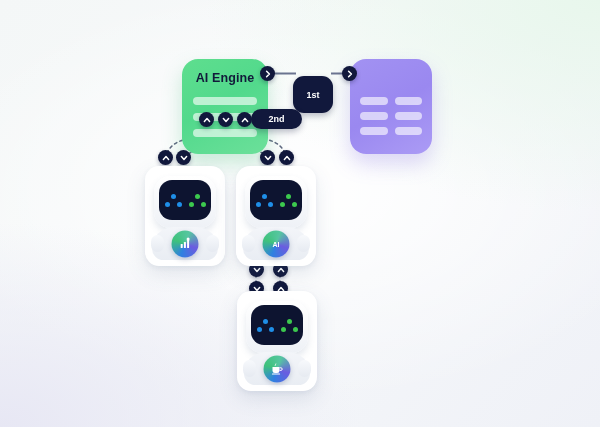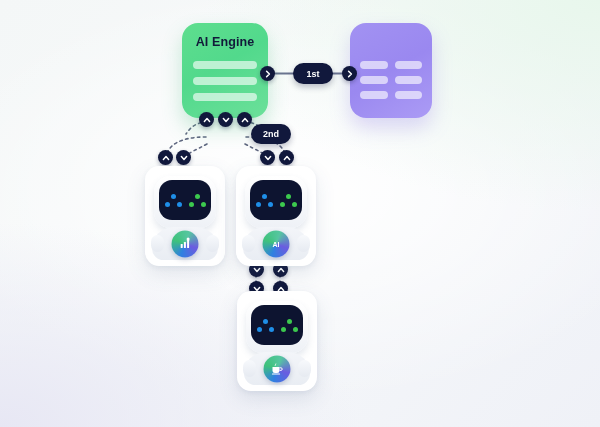--- a/index.html
+++ b/index.html
@@ -12,21 +12,21 @@
     position:relative;width:600px;height:427px;overflow:hidden;
     background:
       radial-gradient(120% 90% at 100% 0%, #e8f7ec 0%, rgba(232,247,236,0) 55%),
       radial-gradient(100% 80% at 0% 100%, #e7e7f4 0%, rgba(231,231,244,0) 60%),
       radial-gradient(90% 70% at 50% 45%, #ffffff 0%, rgba(255,255,255,0) 70%),
       linear-gradient(135deg,#f4f7f7 0%, #f7f9fa 40%, #eff1f7 100%);
   }
   #svg-links{position:absolute;left:0;top:0;width:600px;height:427px;pointer-events:none;}
 
   
-  .topcard{position:absolute;border-radius:16px;}
+  .topcard{position:absolute;border-radius:16px;margin-top:36px;}
   .card-green{
     left:182px;top:23px;width:86px;height:95px;
     background:linear-gradient(150deg,#5ede8e 0%,#52d98c 45%,#6ce09a 100%);
     box-shadow:0 10px 20px rgba(80,190,130,.30);
   }
   .card-purple{
     left:350px;top:23px;width:82px;height:95px;
     background:linear-gradient(150deg,#a292f2 0%,#9a88f0 50%,#ab9bf5 100%);
     box-shadow:0 10px 20px rgba(140,120,230,.28);
   }
@@ -41,22 +41,22 @@
   .grid2{position:absolute;left:10px;right:10px;top:38px;display:grid;
          grid-template-columns:1fr 1fr;gap:7px 7px;}
   .cell{height:8px;border-radius:5px;background:rgba(255,255,255,.62);}
 
   
   .pill{
     position:absolute;background:#11183c;color:#fff;border-radius:11px;
     font-size:9px;font-weight:700;display:flex;align-items:center;justify-content:center;
     box-shadow:0 3px 6px rgba(17,24,60,.28);
   }
-  #pill-1st{left:293px;top:63px;width:40px;height:21px;}
-  #pill-2nd{left:207px;top:124px;width:40px;height:20px;margin-left:44px;}
+  #pill-1st{left:293px;top:76px;width:40px;height:37px;}
+  #pill-2nd{left:207px;top:109px;width:51px;height:20px;margin-left:44px;}
 
   
   .dot{
     position:absolute;width:15px;height:15px;border-radius:50%;
     background:#11183c;display:flex;align-items:center;justify-content:center;
     box-shadow:0 2px 4px rgba(17,24,60,.30);
   }
   .dot svg{display:block;}
 
   

